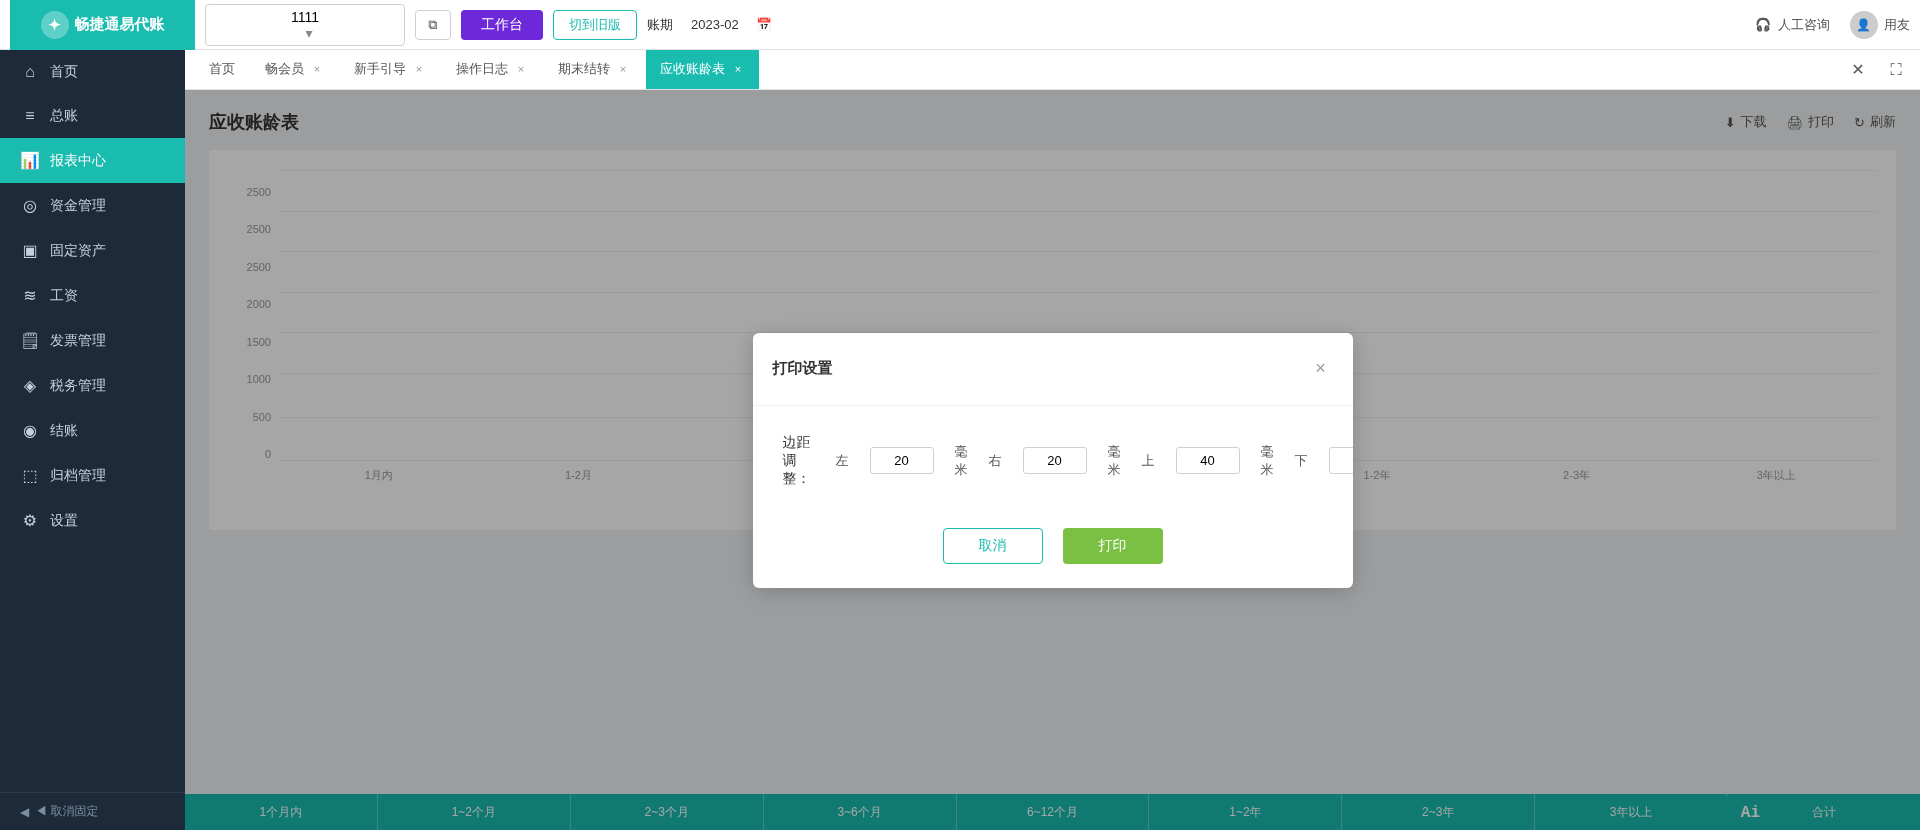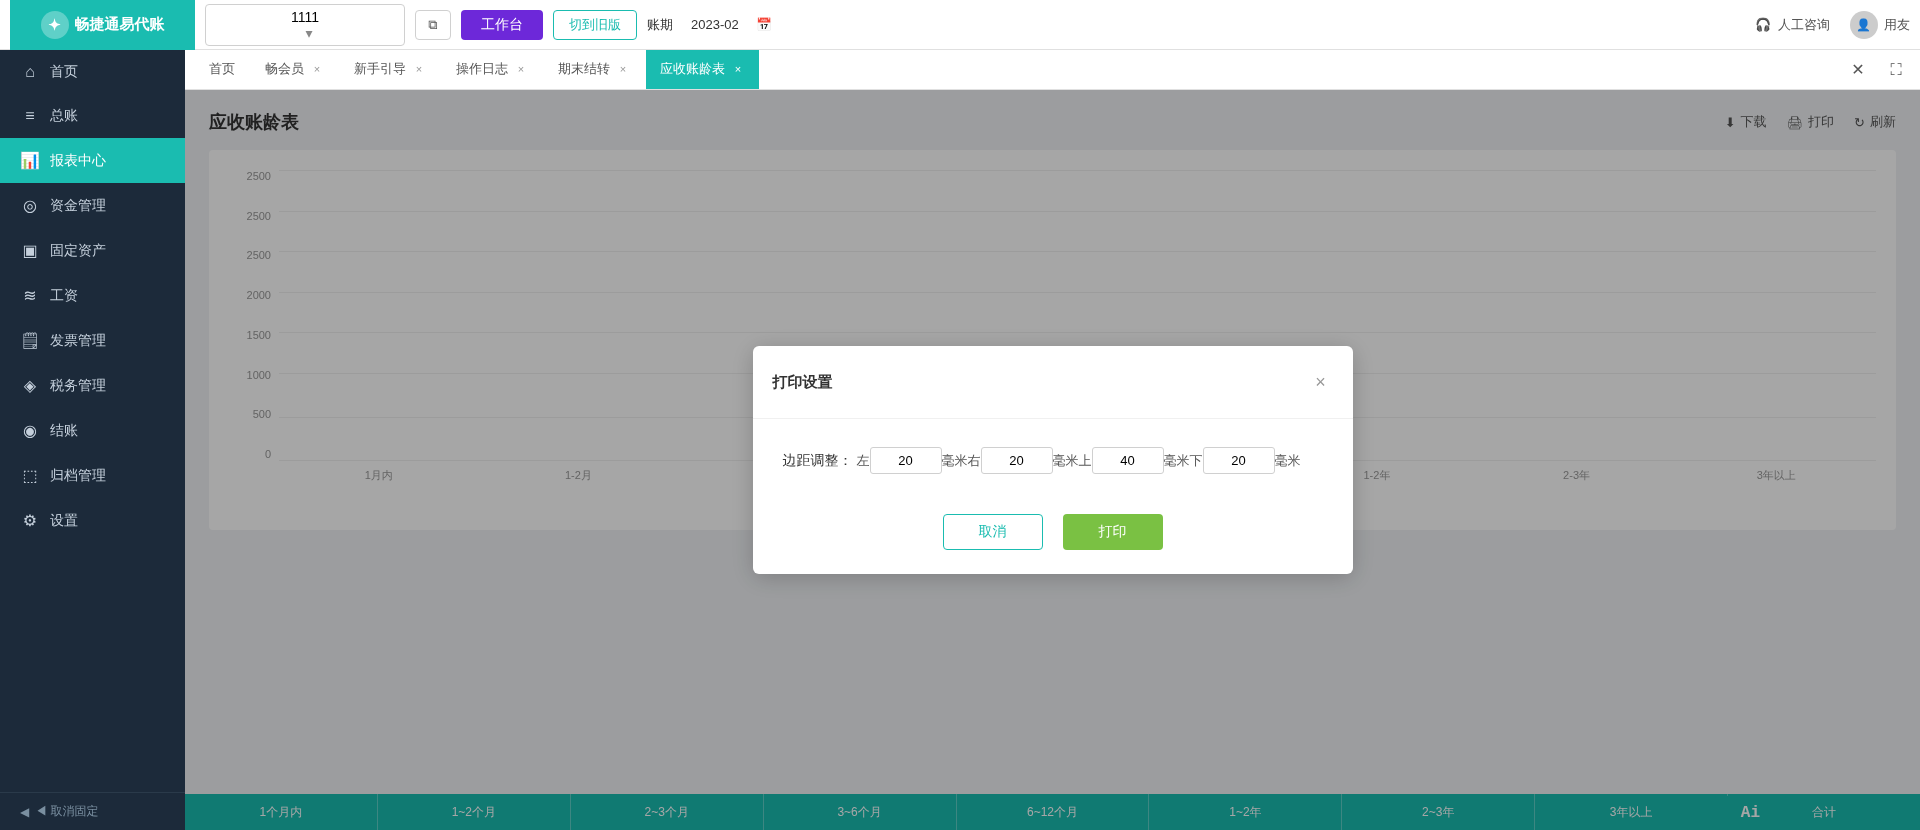--- a/index.html
+++ b/index.html
@@ -227,21 +227,21 @@
       overflow: hidden;
     }
     .chart-area {
       width: 100%;
       height: 320px;
       position: relative;
     }
     
     .y-axis {
       position: absolute;
-      left: 0; top: 0; bottom: 30px;
+      left: 0; top: 16px; bottom: 30px;
       width: 50px;
       display: flex;
       flex-direction: column;
       justify-content: space-between;
       align-items: flex-end;
       padding-right: 8px;
     }
     .y-label { font-size: 11px; color: #999; }
     .chart-inner {
       position: absolute;
@@ -337,26 +337,26 @@
     .dialog-close {
       cursor: pointer; color: #999; font-size: 18px;
       width: 24px; height: 24px;
       display: flex; align-items: center; justify-content: center;
       border-radius: 50%;
     }
     .dialog-body {
       padding: 28px 30px 20px;
     }
     .margin-row {
-      display: flex; align-items: center; gap: 0; margin-bottom: 12px;
+      display: flex; align-items: center; gap: 21px; margin-bottom: 12px;
     }
     .margin-label { color: #333; font-size: 14px; margin-right: 4px; }
     .margin-dir-label { color: #555; font-size: 13px; }
     .margin-input {
-      width: 72px;
+      width: 64px;
       border: 1px solid #d0d0d0;
       border-radius: 3px;
       padding: 5px 8px;
       font-size: 13px;
       text-align: center;
       outline: none;
     }
     .margin-unit { color: #555; font-size: 13px; }
     .dialog-footer {
       display: flex; justify-content: center; gap: 20px;

